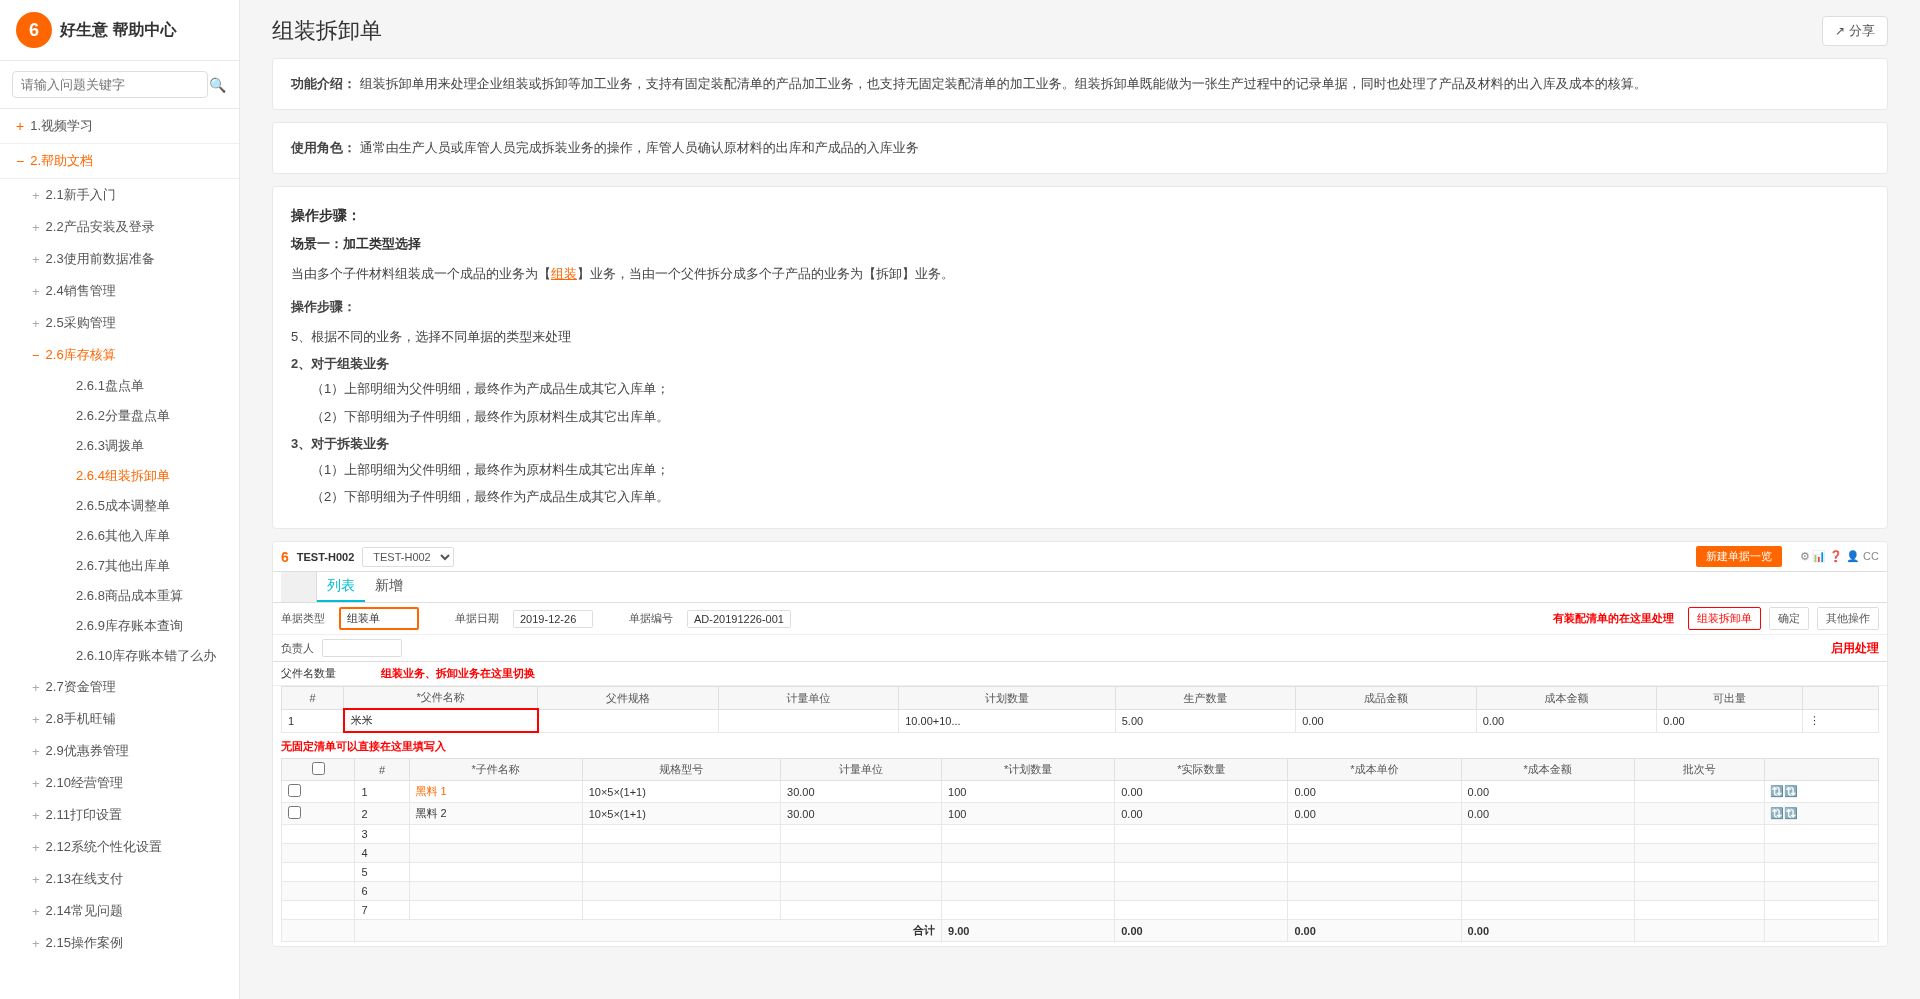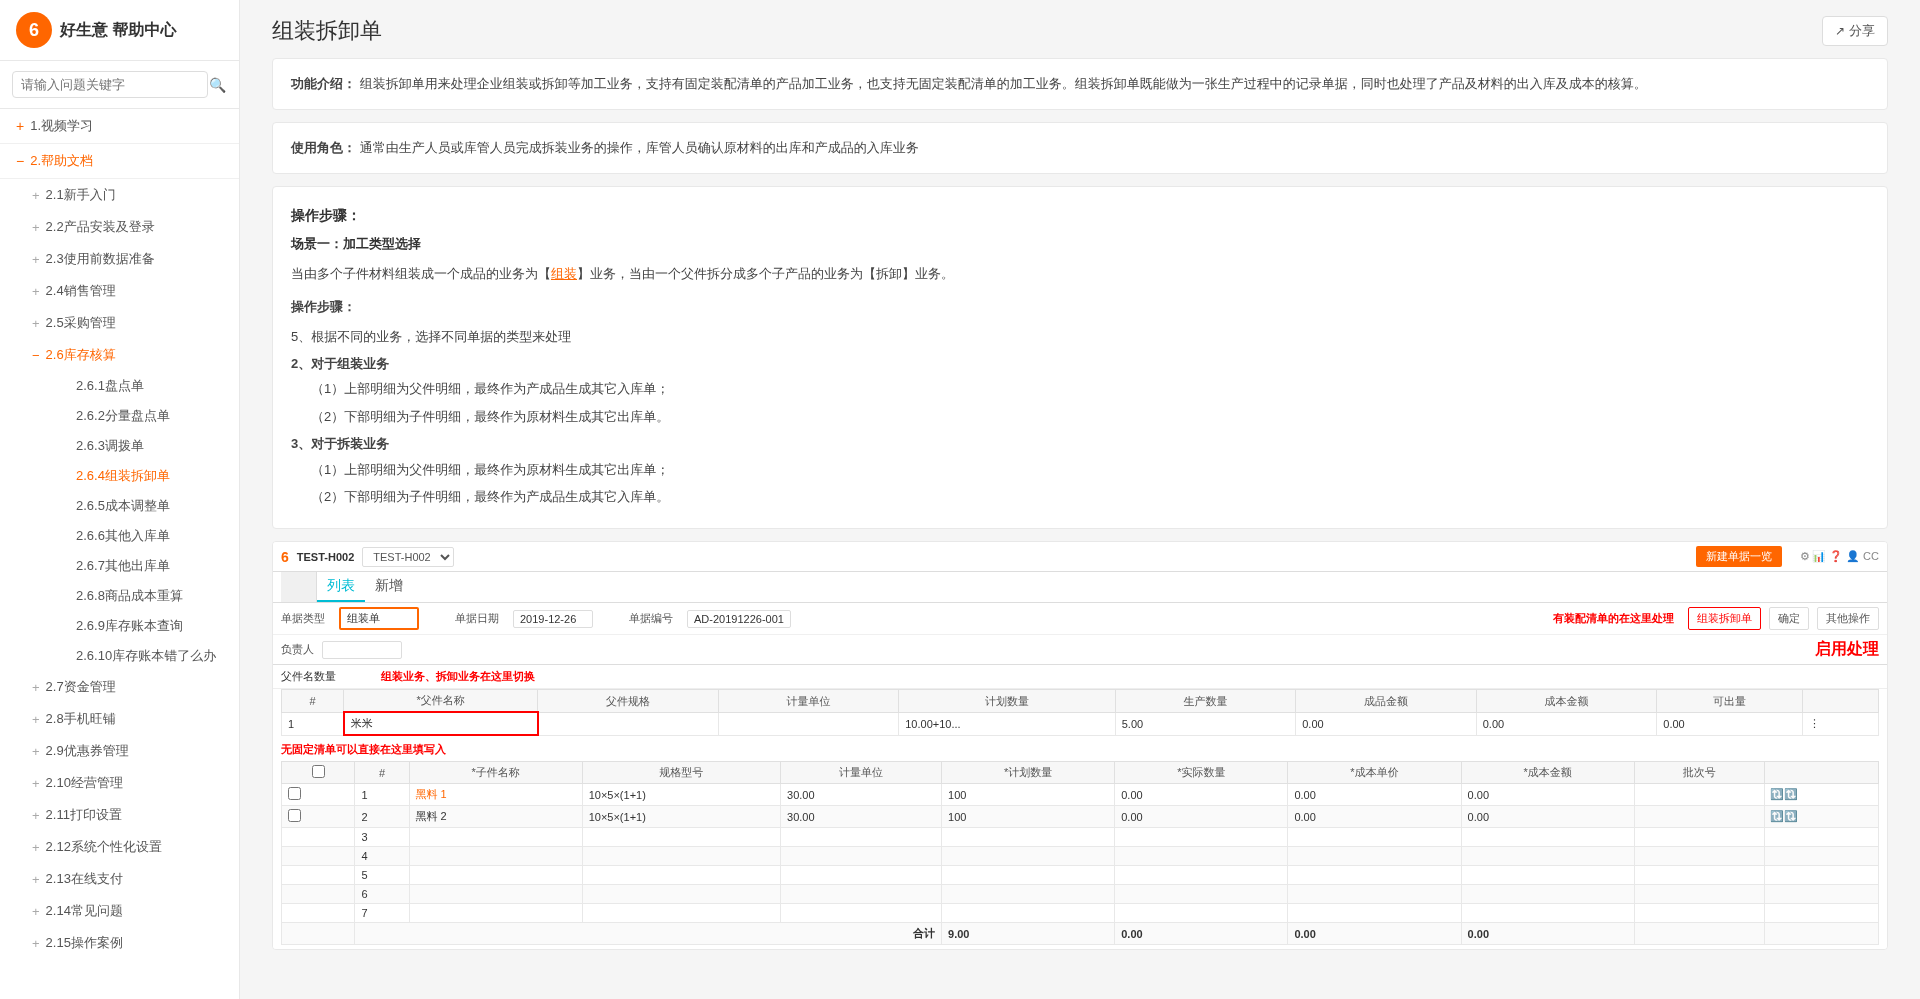--- a/index.html
+++ b/index.html
@@ -399,21 +399,21 @@
           <button class="mock-btn-gray" style="border:1px solid #f00;color:#f00;">组装拆卸单</button>
           <button class="mock-btn-gray">确定</button>
           <button class="mock-btn-gray">其他操作</button>
         </div>
 
         <div class="mock-middle-section" style="padding:4px 8px;align-items:center;gap:8px;">
           <span style="font-size:11px;color:#555;">负责人</span>
           <input class="mock-form-input" style="width: 80px;" value="">
           <span style="flex:1;"></span>
 
-          <span style="color:#f00;font-size:16px;font-weight:bold;">启用处理</span>
+          <span style="color:#f00;font-size:12px;font-weight:bold;">启用处理</span>
         </div>
 
         <div style="background:#fff;padding:4px 8px;border-bottom:1px solid #eee;display:flex;align-items:center;gap:8px;font-size:11px;position:relative;">
           <span style="color:#333;">父件名数量</span>
           <span style="color:#f00;font-weight:bold;margin-left:37px;">组装业务、拆卸业务在这里切换</span>
         </div>
 
         <div style="padding:0 8px 4px;background:#fff;">
           <table class="mock-table" style="width:100%;">
             <thead>

